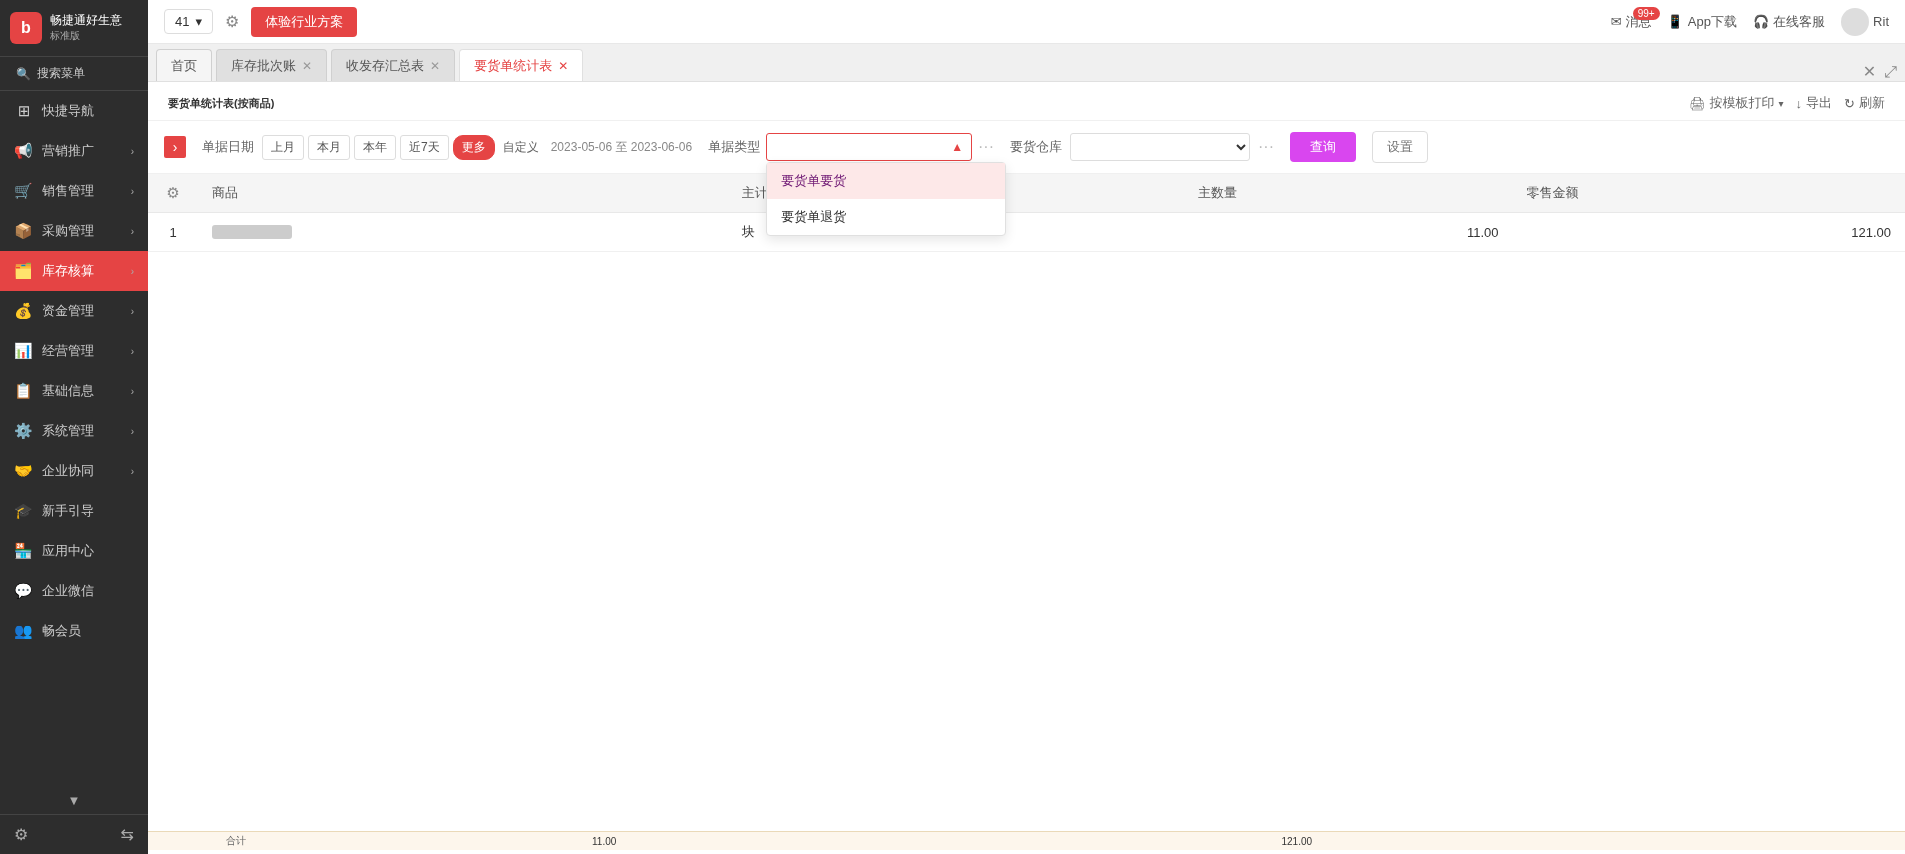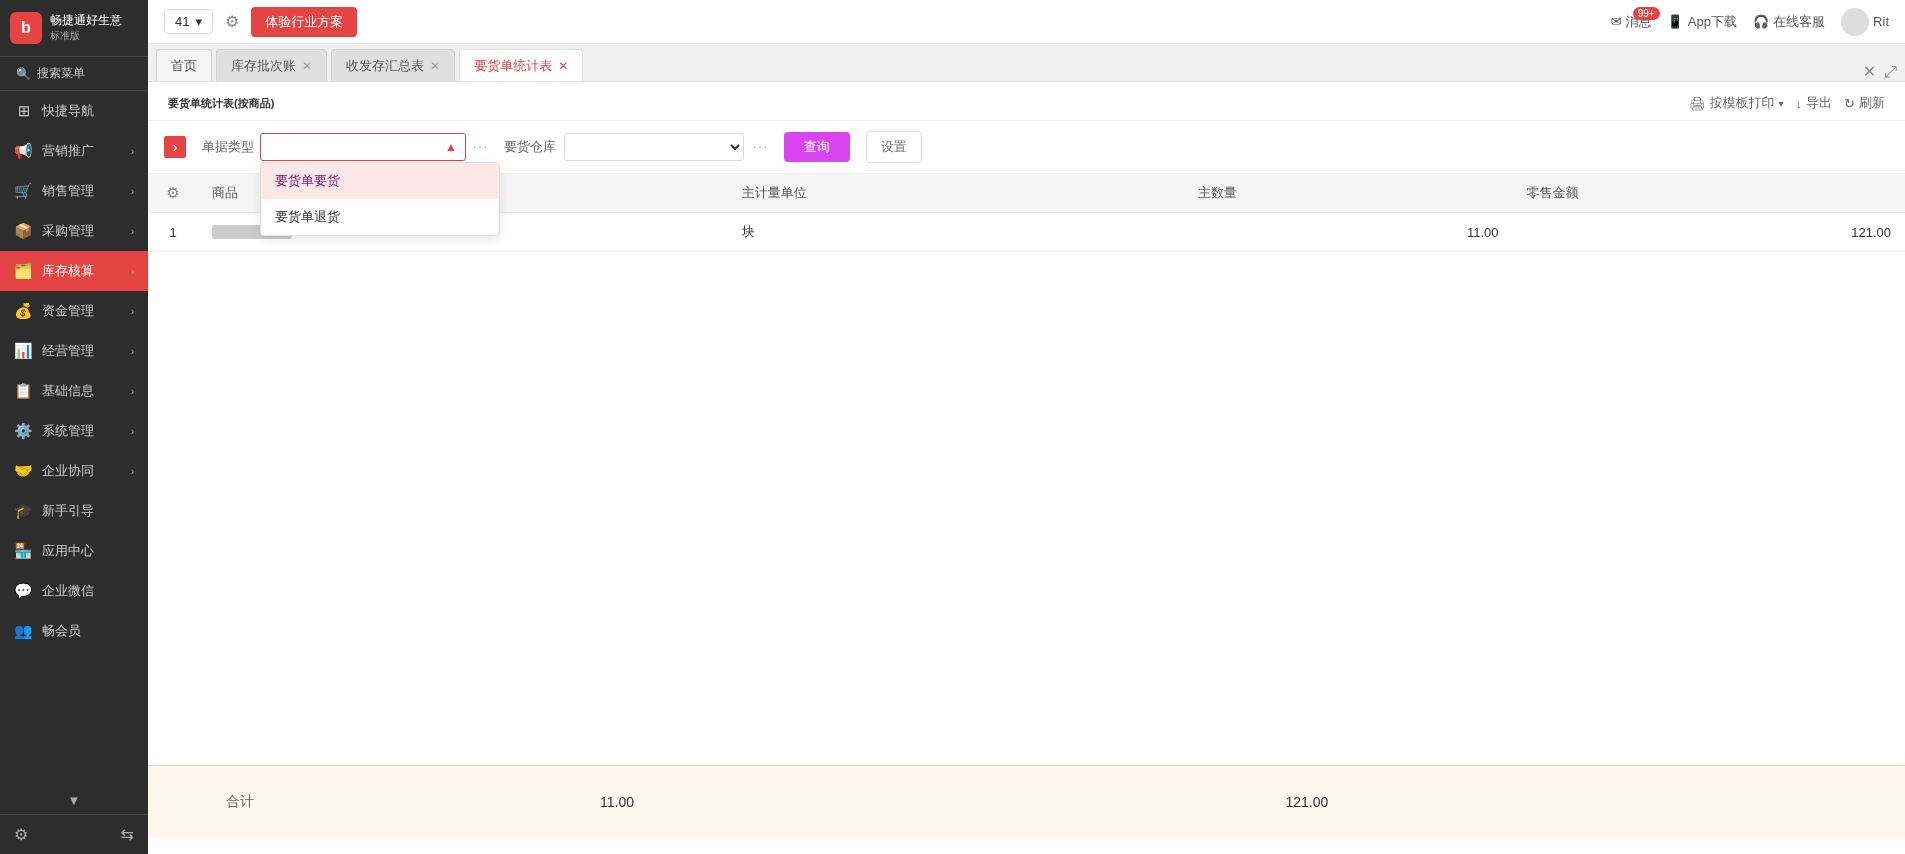--- a/index.html
+++ b/index.html
@@ -243,24 +243,24 @@
     }
     tbody td.center { text-align: center; }
     tbody td.num { text-align: right; }
     .gear-icon { color: #888; cursor: pointer; font-size: 15px; }
     .blurred { background: #ccc; border-radius: 3px; color: transparent; user-select: none; }
 
     
     .table-footer {
       background: #fdf6ec;
       display: flex; align-items: center;
-      padding: 27px 14px;
+      padding: 2px 14px;
       border-top: 1px solid #ead9b8;
-      font-size: 14px;
-      position: absolute; bottom: 16px; left: 0; right: 0;
+      font-size: 10px;
+      position: absolute; bottom: 4px; left: 0; right: 0;
     }
     .table-footer .label { color: #666; margin-right: 16px; padding-left: 14px; }
     .table-footer .val { color: #333; }
     .footer-col { flex: 1; }
     .footer-col.qty { padding-left: 330px; }
     .footer-col.amount { padding-left: 80px; }
   </style>
 </head>
 <body>
 
@@ -423,20 +423,32 @@
         <div class="page-action-btn">
           <span>↻</span>
           <span>刷新</span>
         </div>
       </div>
     </div>
 
     <div class="filter-bar">
       <div class="filter-expand-btn">›</div>
 
+      <div class="filter-group">
+        <span class="filter-label">单据日期</span>
+        <div class="date-btns">
+          <button class="date-btn">上月</button>
+          <button class="date-btn">本月</button>
+          <button class="date-btn">本年</button>
+          <button class="date-btn">近7天</button>
+          <button class="date-btn hot">更多</button>
+        </div>
+        <span class="date-custom">自定义</span>
+        <span class="date-range">2023-05-06 至 2023-06-06</span>
+      </div>
 
       <div class="filter-select-wrapper">
         <span class="filter-label">单据类型</span>
         <div class="filter-select" style="position: relative; display:flex; align-items:center;">
           <input class="filter-select-input" value="" style="min-width: 160px;">
           <span class="filter-select-arrow">▲</span>
 
           <div class="select-dropdown" style="top:28px; left:-1px; width:240px;">
             <div class="dropdown-item selected">
               <span>要货单要货</span>

